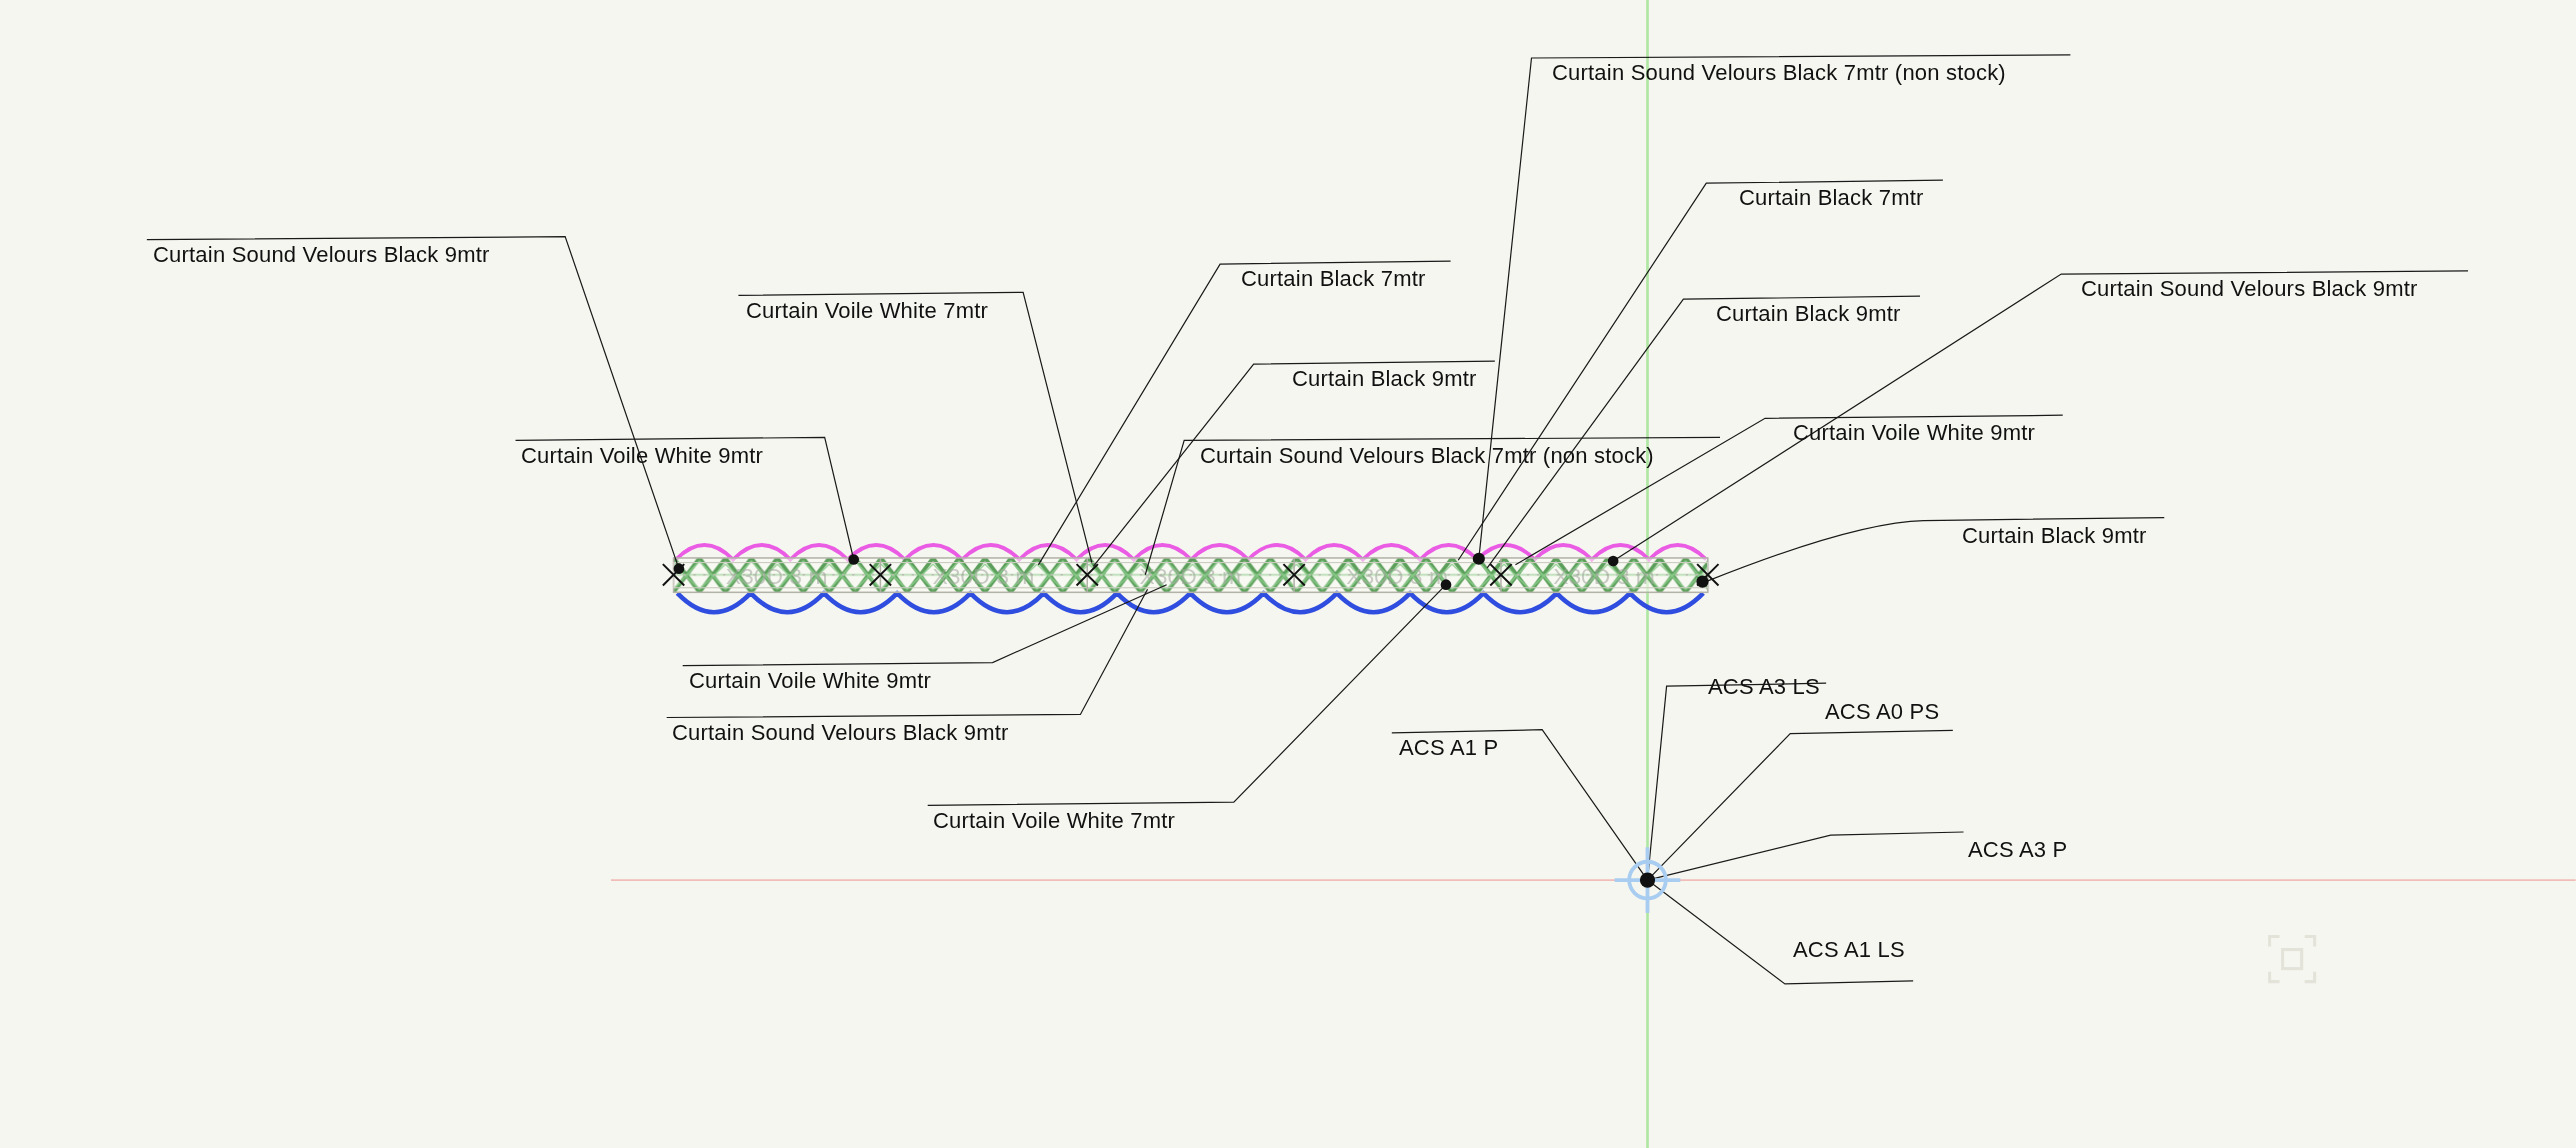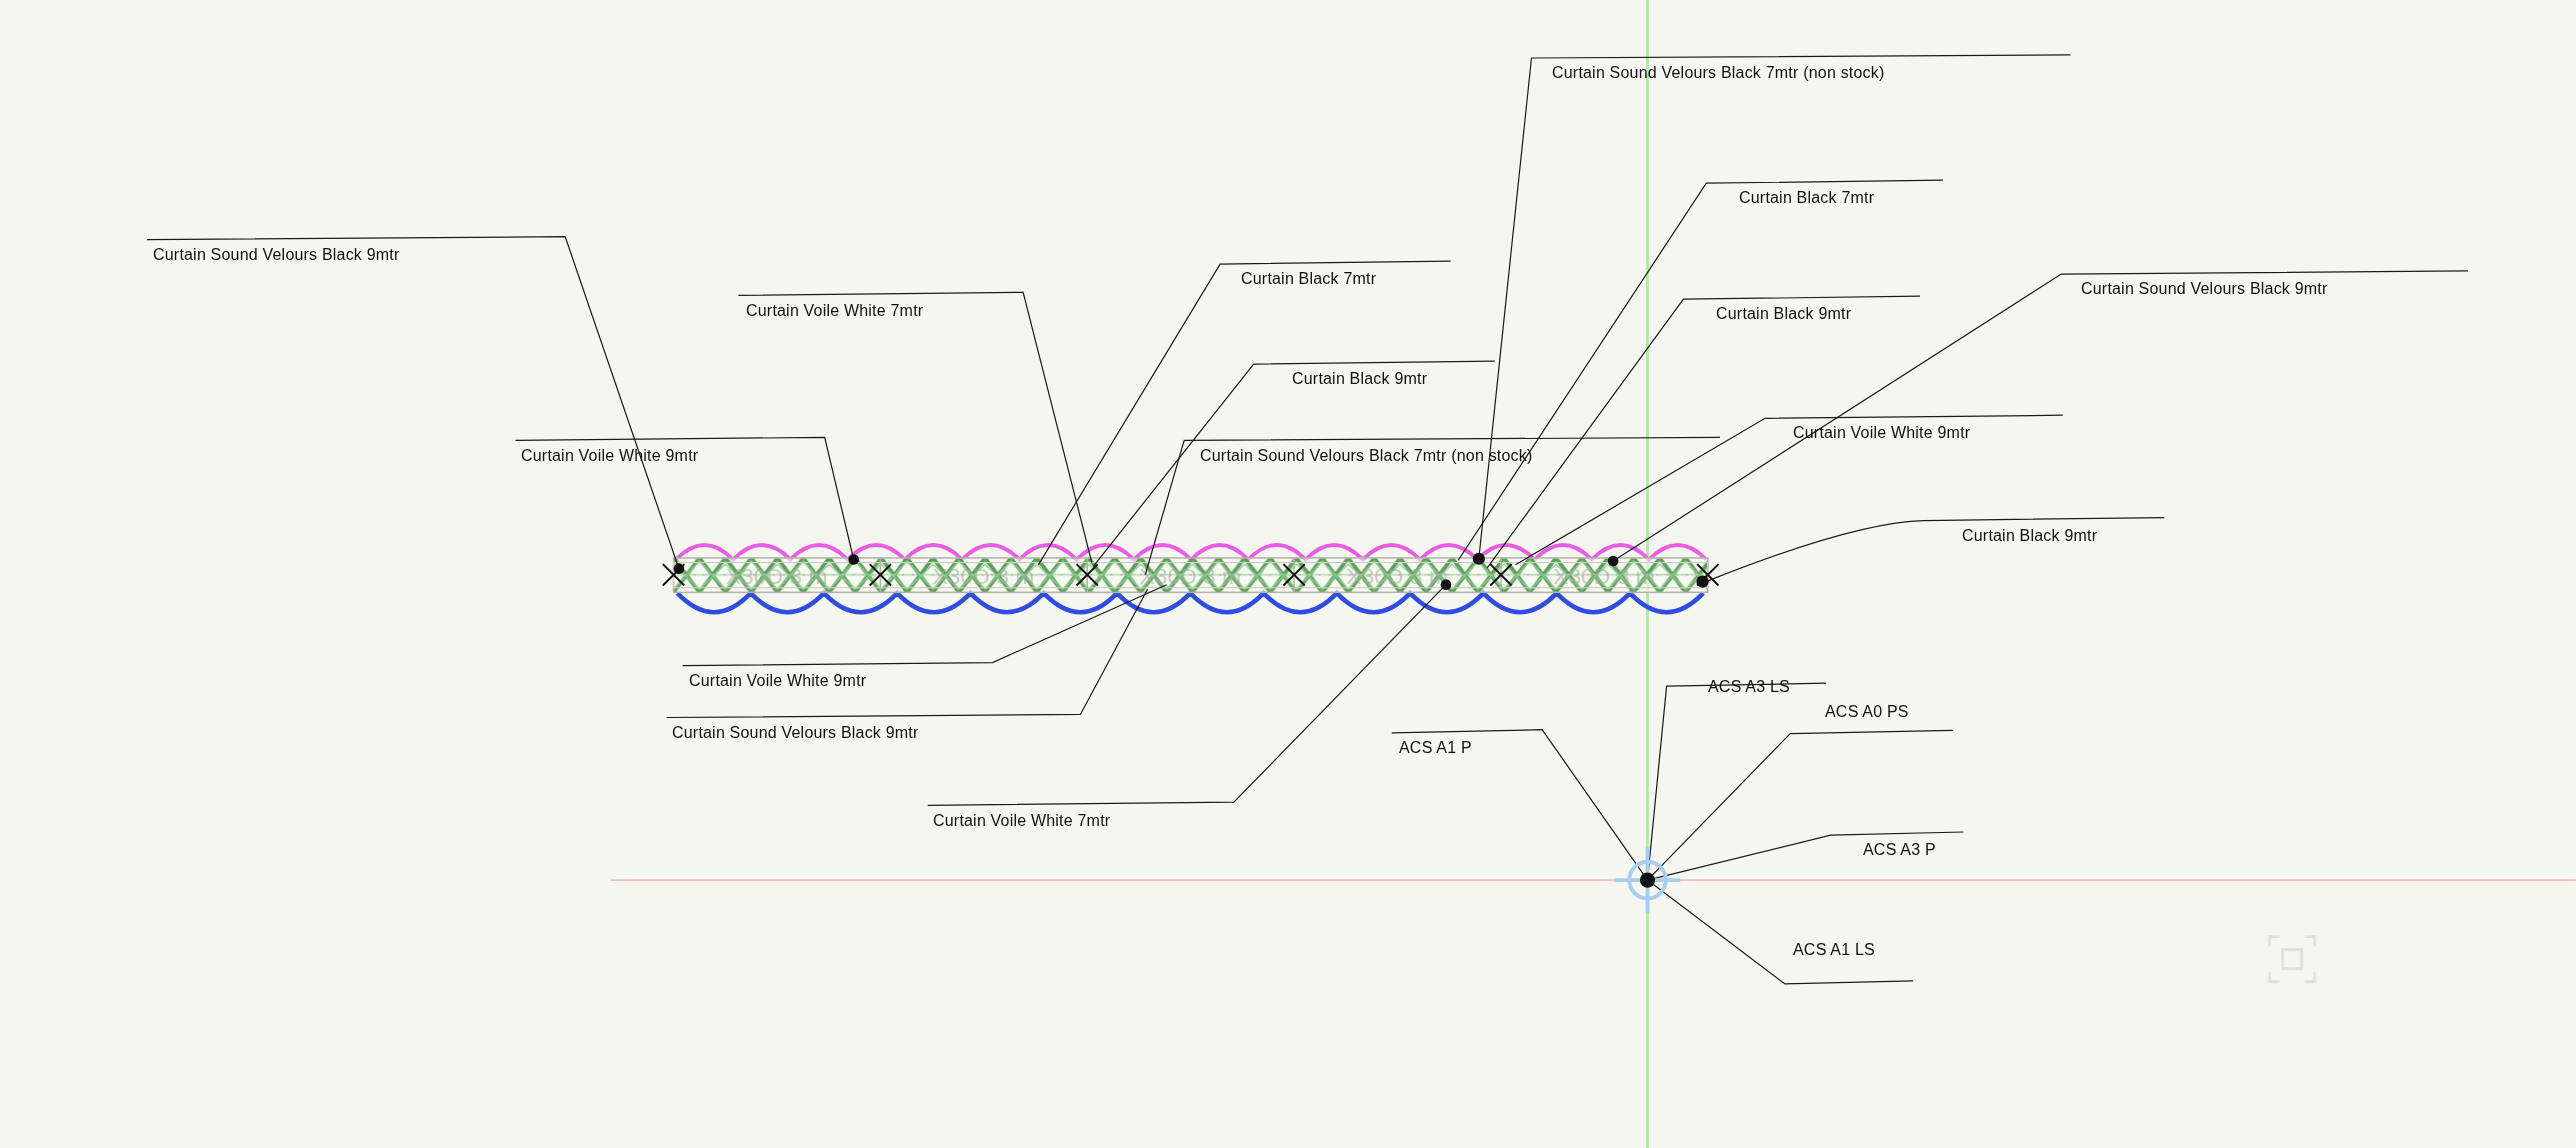--- a/index.html
+++ b/index.html
@@ -22,21 +22,21 @@
   #canvas{
     position:relative;
     width:2576px;height:1148px;
     background:var(--c-background);
     font-family:"Liberation Sans",sans-serif;
     overflow:hidden;
   }
   #drawing{position:absolute;left:0;top:0;}
   .lbl{
     position:absolute;
-    font-size:16px;
+    font-size:22px;
     line-height:24.4px;
     color:var(--c-label_text);
     white-space:nowrap;
     letter-spacing:0.2px;
   }
 </style>
 </head>
 <body>
 
 <div id="canvas">
@@ -145,17 +145,17 @@
   <div class="lbl" style="left:2081px;top:277px">Curtain Sound Velours Black 9mtr</div>
   <div class="lbl" style="left:1793px;top:421px">Curtain Voile White 9mtr</div>
   <div class="lbl" style="left:1962px;top:524px">Curtain Black 9mtr</div>
   <div class="lbl" style="left:689px;top:669px">Curtain Voile White 9mtr</div>
   <div class="lbl" style="left:672px;top:721px">Curtain Sound Velours Black 9mtr</div>
   <div class="lbl" style="left:933px;top:809px">Curtain Voile White 7mtr</div>
 
   <div class="lbl" style="left:1399px;top:736px">ACS A1 P</div>
   <div class="lbl" style="left:1708px;top:675px">ACS A3 LS</div>
   <div class="lbl" style="left:1825px;top:700px">ACS A0 PS</div>
-  <div class="lbl" style="left:1863px;top:838px">ACS A3 P</div>
+  <div class="lbl" style="left:1968px;top:838px">ACS A3 P</div>
   <div class="lbl" style="left:1793px;top:938px">ACS A1 LS</div>
 
 </div>
 
 
 </body></html>

